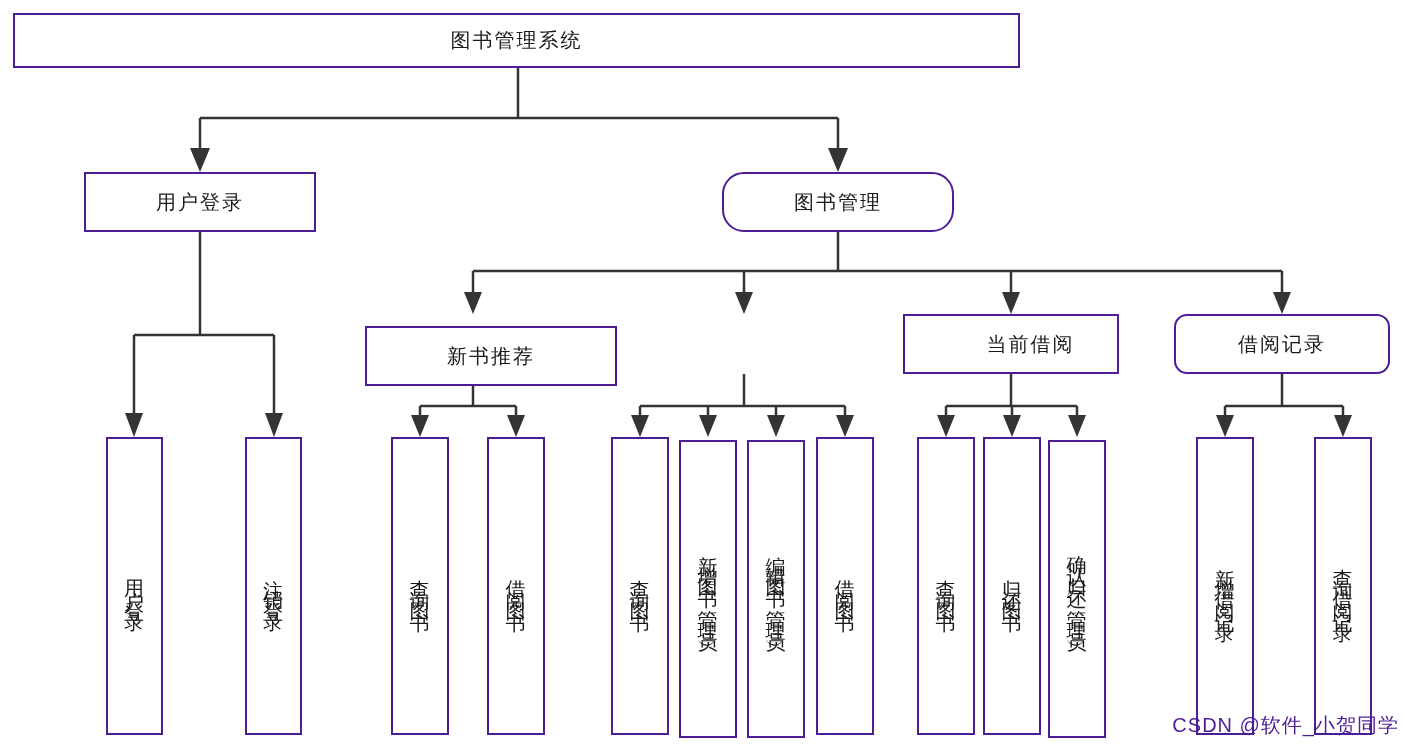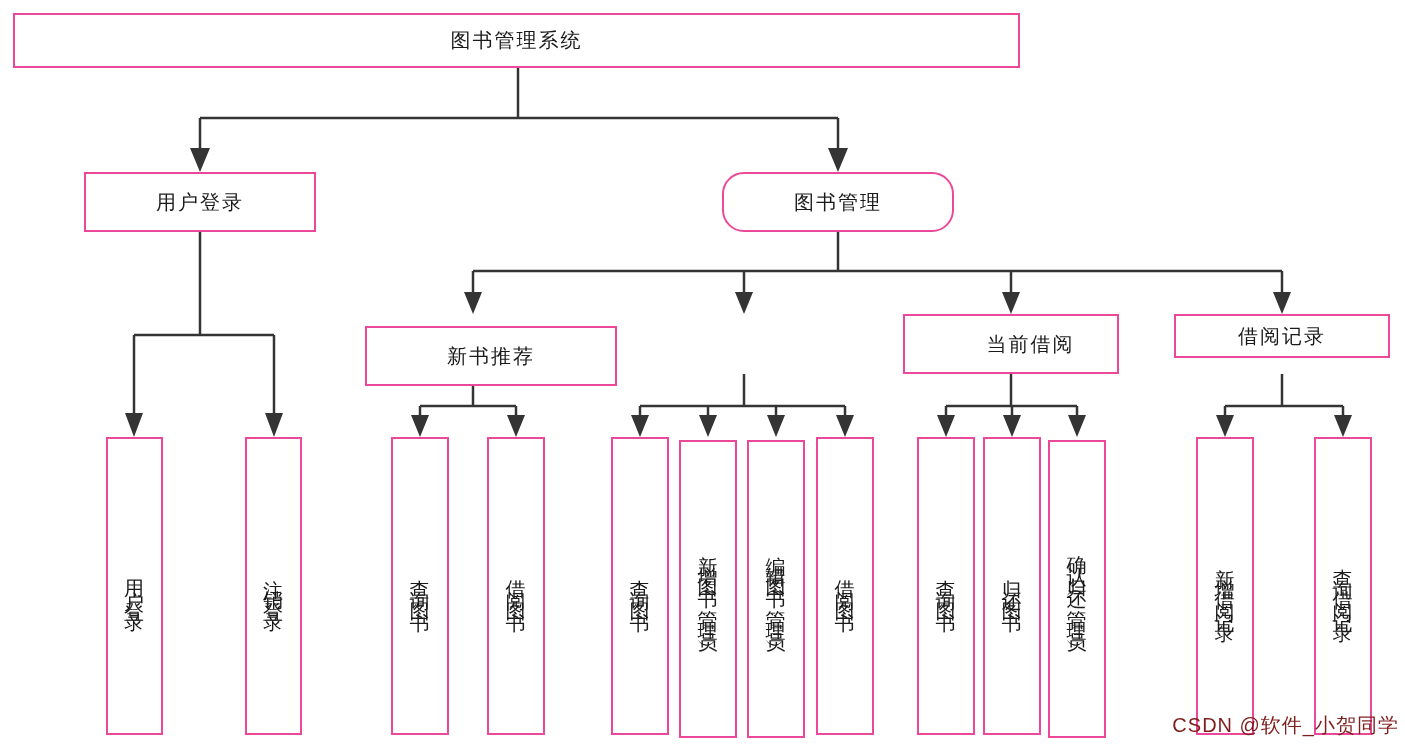--- a/index.html
+++ b/index.html
@@ -12,21 +12,21 @@
     overflow:hidden;
   }
   .connectors {
     position:absolute; left:0; top:0; width:1405px; height:747px;
   }
   .connectors path { stroke:#343434; stroke-width:2.5; fill:none; }
   .connectors polygon { fill:#343434; stroke:none; }
   .box {
     position:absolute;
     box-sizing:border-box;
-    border:2px solid #ec4899;
+    border:2px solid #4c1d95;
     background:#ffffff;
     display:flex;
     align-items:center;
     justify-content:center;
     font-size:20px;
     letter-spacing:2px;
     white-space:nowrap;
   }
   .leaf {
     writing-mode:vertical-rl;
@@ -35,21 +35,21 @@
     white-space:normal;
     line-height:1;
     padding:4px 0;
   }
   .watermark {
     position:absolute;
     top:712px;
     right:6px;
     font-size:20px;
     letter-spacing:1px;
-    color:#7f1d1d;
+    color:#4c1d95;
     white-space:nowrap;
   }
 </style>
 </head>
 <body>
 
 <div class="canvas">
 
   <svg class="connectors" viewBox="0 0 1405 747">
 
@@ -127,21 +127,21 @@
     </g>
   </svg>
 
   <div class="box" style="left:13px; top:13px; width:1007px; height:55px;">图书管理系统</div>
 
   <div class="box" style="left:84px; top:172px; width:232px; height:60px;">用户登录</div>
   <div class="box" style="left:722px; top:172px; width:232px; height:60px;border-radius:22px;">图书管理</div>
 
   <div class="box" style="left:365px; top:326px; width:252px; height:60px;">新书推荐</div>
   <div class="box" style="left:903px; top:314px; width:216px; height:60px;padding-left:39px;">当前借阅</div>
-  <div class="box" style="left:1174px; top:314px; width:216px; height:44px;">借阅记录</div>
+  <div class="box" style="left:1174px; top:314px; width:216px; height:60px;border-radius:13px;">借阅记录</div>
 
   <div class="box leaf" style="left:106px; top:437px; width:57px; height:298px;">用户登录</div>
   <div class="box leaf" style="left:245px; top:437px; width:57px; height:298px;">注销登录</div>
 
   <div class="box leaf" style="left:391px; top:437px; width:58px; height:298px;">查询图书</div>
   <div class="box leaf" style="left:487px; top:437px; width:58px; height:298px;">借阅图书</div>
 
   <div class="box leaf" style="left:611px; top:437px; width:58px; height:298px;">查询图书</div>
   <div class="box leaf" style="left:679px; top:440px; width:58px; height:298px;">新增图书（管理员）</div>
   <div class="box leaf" style="left:747px; top:440px; width:58px; height:298px;">编辑图书（管理员）</div>

